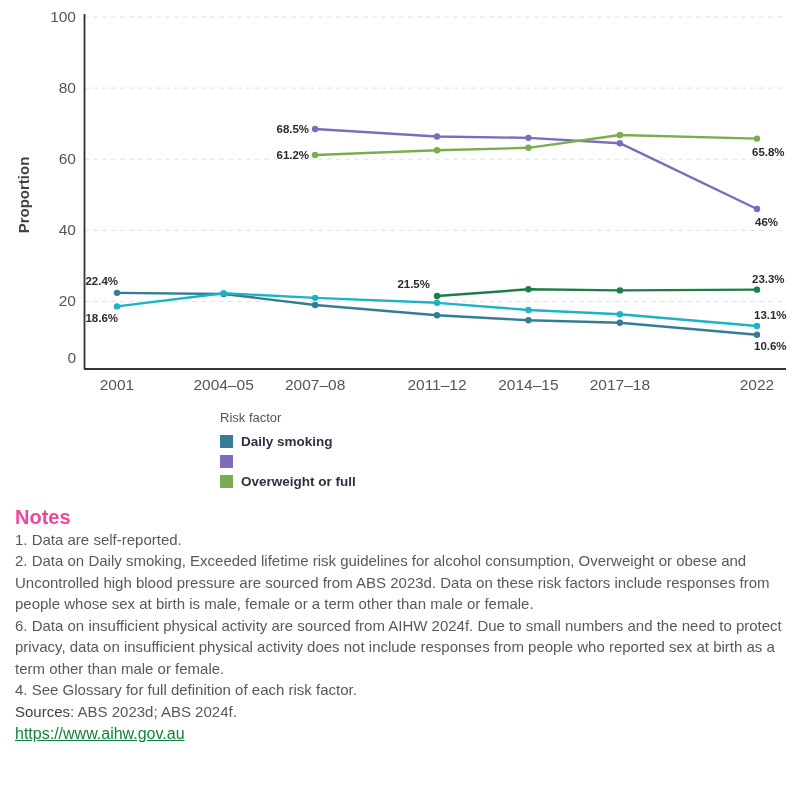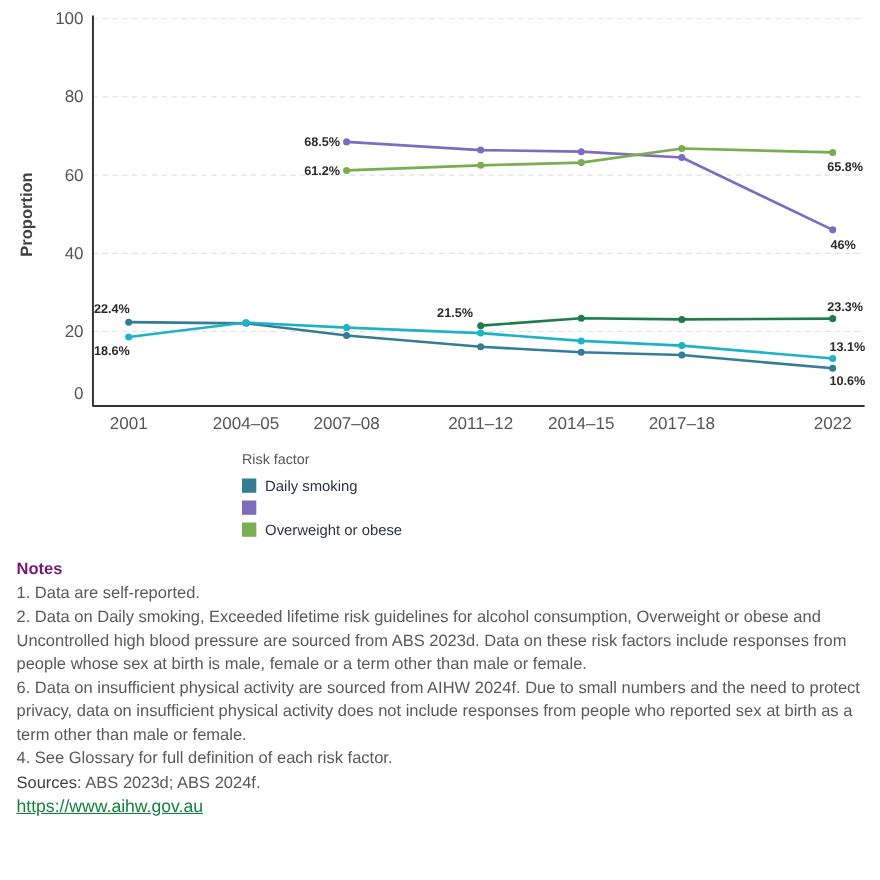--- a/index.html
+++ b/index.html
@@ -3,23 +3,23 @@
 <meta charset="utf-8">
 <style>
   html,body{margin:0;padding:0;background:#ffffff;}
   body{width:800px;height:800px;overflow:hidden;font-family:"Liberation Sans",sans-serif;}
   .chart-area{width:800px;height:400px;}
   svg text{font-family:"Liberation Sans",sans-serif;}
   .legend{margin:10px 0 0 220px;}
   .legend-title{font-size:13px;color:#55565a;margin:0 16px 6px 0;}
   .legend-item{display:flex;align-items:center;height:20px;cursor:default;}
   .legend-swatch{width:13px;height:13px;margin-right:8px;flex:0 0 13px;}
-  .legend-label{font-size:13.5px;font-weight:400;color:#2e3140;white-space:nowrap;}
+  .legend-label{font-size:13.5px;font-weight:700;color:#2e3140;white-space:nowrap;}
   .notes{margin:16px 15px 0 15px;width:774px;font-size:15px;line-height:21.5px;color:#58595b;}
-  .notes-heading{font-size:15px;font-weight:700;color:#701a75;margin:0;}
+  .notes-heading{font-size:20px;font-weight:700;color:#ec4899;margin:0;}
   .notes p{margin:0;}
   .sources-label{font-weight:400;color:#414042;}
   .aihw-link{display:inline-block;margin:3px 0 0 15px;font-size:16px;color:#15803d;text-decoration:underline;}
 </style>
 </head>
 <body>
 
 
 
 <div class="chart-area">
@@ -96,21 +96,21 @@
   <div id="legend-items">
       <div class="legend-item">
         <span class="legend-swatch" style="background: rgb(52, 125, 149);"></span>
         <span class="legend-label">Daily smoking</span>
       </div>
       <div class="legend-item">
         <span class="legend-swatch" style="background: rgb(125, 108, 190);"></span>
       </div>
       <div class="legend-item">
         <span class="legend-swatch" style="background: rgb(121, 173, 79);"></span>
-        <span class="legend-label">Overweight or obese</span>
+        <span class="legend-label">Overweight or full</span>
       </div>
     </div>
 </div>
 
 <div class="notes">
   <p class="notes-heading">Notes</p>
   <p>1. Data are self-reported.</p>
   <p>2. Data on Daily smoking, Exceeded lifetime risk guidelines for alcohol consumption, Overweight or obese and Uncontrolled high blood pressure are sourced from ABS 2023d. Data on these risk factors include responses from people whose sex at birth is male, female or a term other than male or female.</p>
   <p>6. Data on insufficient physical activity are sourced from AIHW 2024f. Due to small numbers and the need to protect privacy, data on insufficient physical activity does not include responses from people who reported sex at birth as a term other than male or female.</p>
   <p>4. See Glossary for full definition of each risk factor.</p>

